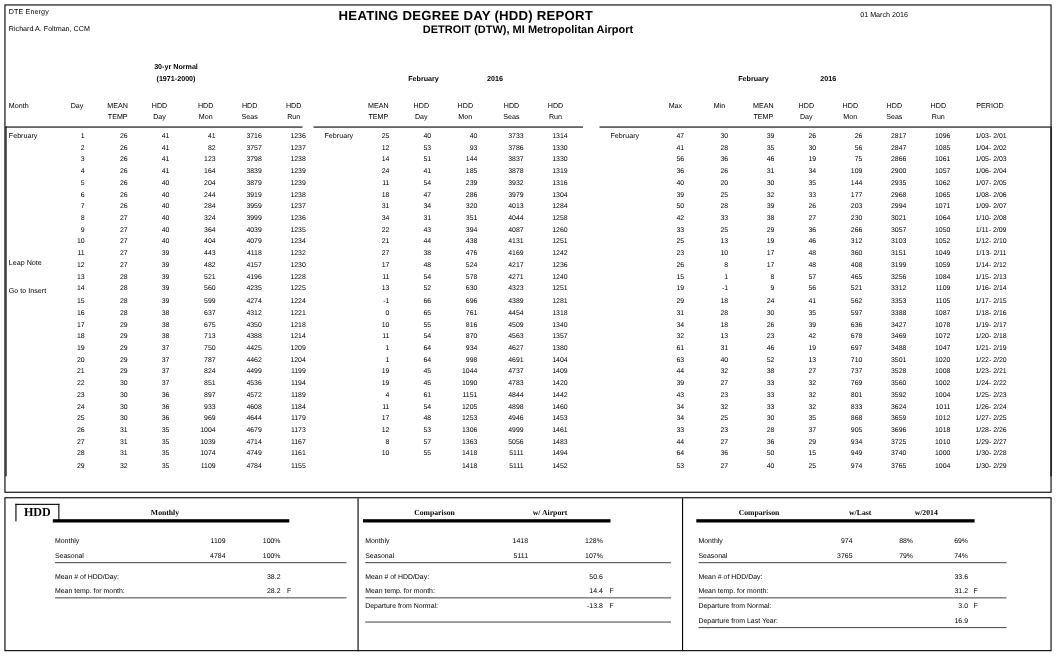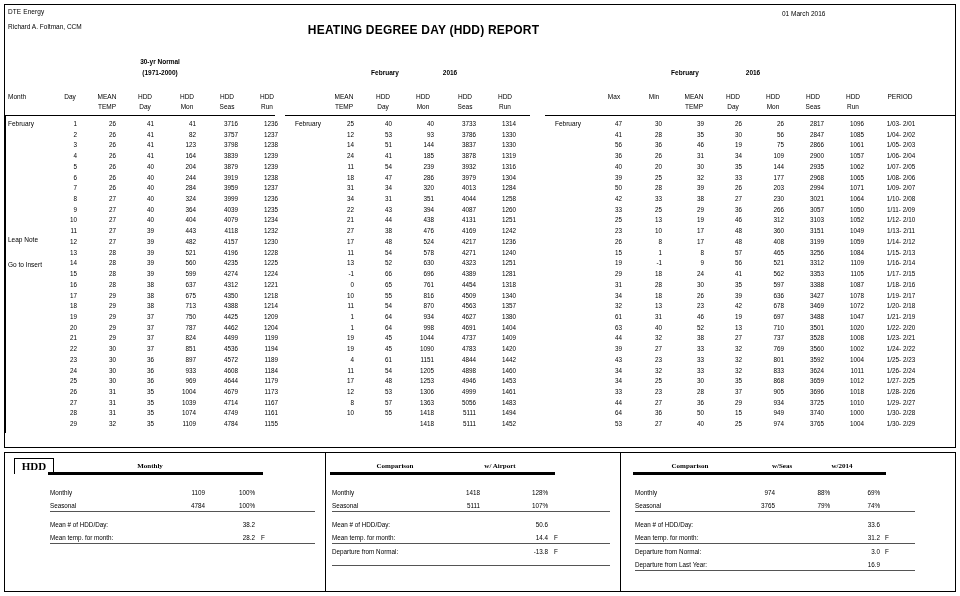--- a/index.html
+++ b/index.html
@@ -12,21 +12,21 @@
     position:absolute;left:4px;top:4px;width:952px;height:444px;
     border:1px solid #000;box-sizing:border-box;
   }
   .frame2{
     position:absolute;left:4px;top:452px;width:952px;height:140px;
     border:1px solid #000;box-sizing:border-box;
   }
   
   .org{position:absolute;left:8px;top:8px;font-size:6.5px;letter-spacing:.1px;}
   .org2{position:absolute;left:8px;top:23px;font-size:6.5px;}
-  .title1{position:absolute;left:0;top:23px;width:847px;text-align:center;font-size:12px;font-weight:bold;letter-spacing:.2px;}
+  .title1{position:absolute;left:0;top:7px;width:847px;text-align:center;font-size:12px;font-weight:bold;letter-spacing:.2px;}
   .title2{position:absolute;left:0;top:22px;width:960px;text-align:center;font-size:10px;font-weight:bold;}
   .title3{position:absolute;left:0;top:37px;width:960px;text-align:center;font-size:9px;font-weight:bold;}
   .repdate{position:absolute;left:782px;top:10px;font-size:6.5px;}
 
   
   .grp{position:absolute;font-size:6.5px;font-weight:bold;text-align:center;}
 
   
   .chdr{position:absolute;font-size:6.5px;text-align:center;line-height:10px;}
   .chdr.l{text-align:left;}
@@ -53,20 +53,21 @@
 </head>
 <body>
 
 <div id="page">
 
   <div class="frame"></div>
 
   <div class="org">DTE Energy</div>
   <div class="org2">Richard A. Foltman, CCM</div>
   <div class="title1">HEATING DEGREE DAY (HDD) REPORT</div>
+  <div class="title2">DETROIT (DTW), MI  Metropolitan Airport</div>
   <div class="repdate">01  March  2016</div>
 
   <div class="grp" style="left:100px;top:58px;width:120px;">30-yr Normal</div>
   <div class="grp" style="left:100px;top:69px;width:120px;">(1971-2000)</div>
   <div class="grp" style="left:340px;top:69px;width:90px;">February</div>
   <div class="grp" style="left:415px;top:69px;width:70px;">2016</div>
   <div class="grp" style="left:640px;top:69px;width:90px;">February</div>
   <div class="grp" style="left:718px;top:69px;width:70px;">2016</div>
 
   <div id="colheads">
@@ -754,21 +755,21 @@
   <div class="slabel" style="left:332px;top:534px;">Mean temp. for month:</div>
   <div class="sval" style="left:518px;top:534px;width:30px;">14.4</div>
   <div class="sunit" style="left:554px;top:534px;">F</div>
   <div class="thinrule" style="left:332px;top:543px;width:278px;"></div>
   <div class="slabel" style="left:332px;top:548px;">Departure from Normal:</div>
   <div class="sval" style="left:513px;top:548px;width:35px;">-13.8</div>
   <div class="sunit" style="left:554px;top:548px;">F</div>
   <div class="thinrule" style="left:332px;top:565px;width:278px;"></div>
 
   <div class="sumtitle" style="left:635px;top:462px;width:110px;">Comparison</div>
-  <div class="sumtitle" style="left:752px;top:462px;width:60px;">w/Seas</div>
+  <div class="sumtitle" style="left:752px;top:462px;width:60px;">w/Last</div>
   <div class="sumtitle" style="left:812px;top:462px;width:60px;">w/2014</div>
   <div class="thickrule" style="left:633px;top:472px;width:253px;"></div>
   <div class="slabel" style="left:635px;top:489px;">Monthly</div>
   <div class="sval" style="left:745px;top:489px;width:30px;">974</div>
   <div class="sval" style="left:800px;top:489px;width:30px;">88%</div>
   <div class="sval" style="left:850px;top:489px;width:30px;">69%</div>
   <div class="slabel" style="left:635px;top:502px;">Seasonal</div>
   <div class="sval" style="left:745px;top:502px;width:30px;">3765</div>
   <div class="sval" style="left:800px;top:502px;width:30px;">79%</div>
   <div class="sval" style="left:850px;top:502px;width:30px;">74%</div>

